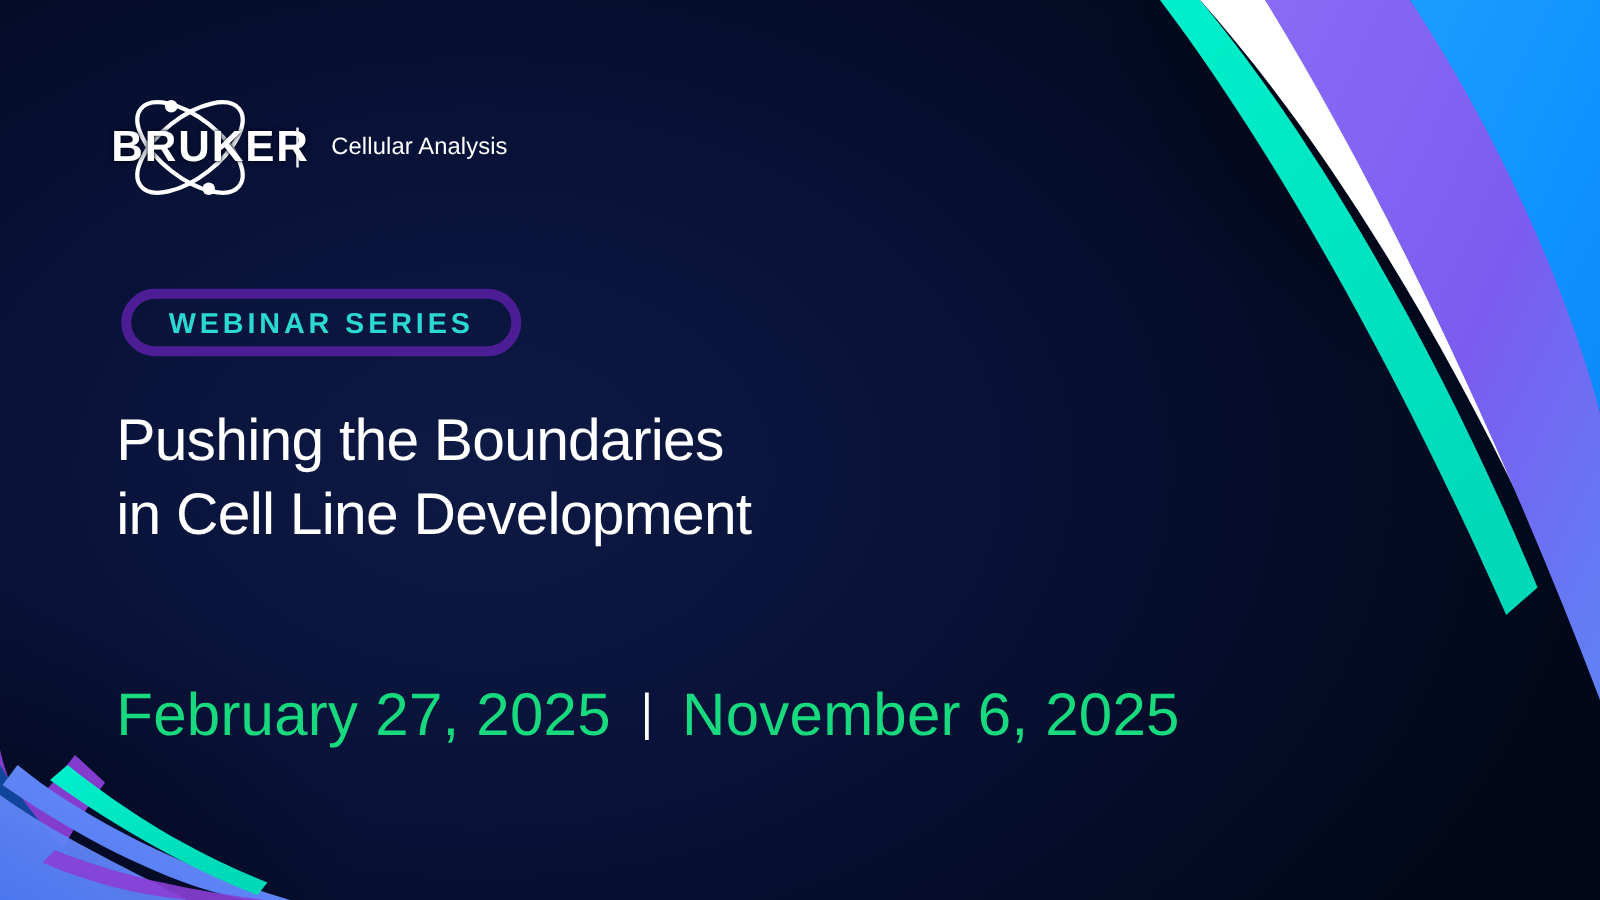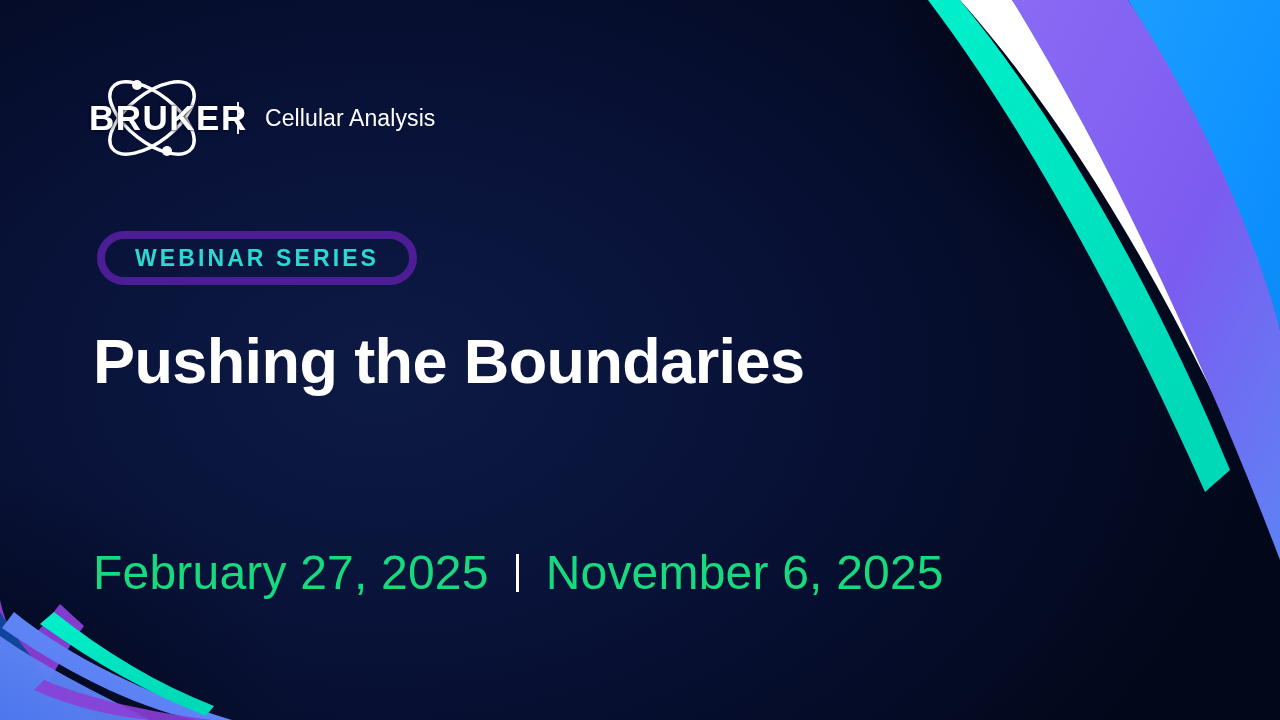--- a/index.html
+++ b/index.html
@@ -75,21 +75,21 @@
 
   .logo-divider {
     width:2px; height:32px;
     background:#ffffff;
     opacity:.92;
     margin-left:26px;
     flex:0 0 auto;
   }
   .logo-sub {
     margin-left:26px;
-    font-size:23px;
+    font-size:19px;
     font-weight:normal;
     color:#ffffff;
     letter-spacing:.1px;
     white-space:nowrap;
   }
 
   
   .badge {
     position:absolute;
     left:4px; top:231px;
@@ -104,22 +104,22 @@
     letter-spacing:3.1px;
     white-space:nowrap;
   }
 
   
   .headline {
     position:absolute;
     left:0; top:322px;
     width:1010px;
     color:#ffffff;
-    font-size:63px;
-    font-weight:bold;
+    font-size:47px;
+    font-weight:normal;
     line-height:1.26;
     letter-spacing:-.6px;
     white-space:nowrap;
   }
   .headline-line { display:block; }
 
   
   .dates {
     position:absolute;
     left:0; top:545px;
@@ -207,20 +207,21 @@
         </div>
       </div>
       <div class="logo-divider"></div>
       <div class="logo-sub">Cellular Analysis</div>
     </div>
 
     <div class="badge">WEBINAR SERIES</div>
 
     <div class="headline">
       <span class="headline-line">Pushing the Boundaries</span>
+      <span class="headline-line">in Cell Line Development</span>
     </div>
 
     <div class="dates">
       <span>February 27, 2025</span>
       <span class="date-sep"></span>
       <span>November 6, 2025</span>
     </div>
 
   </div>
 </div>

